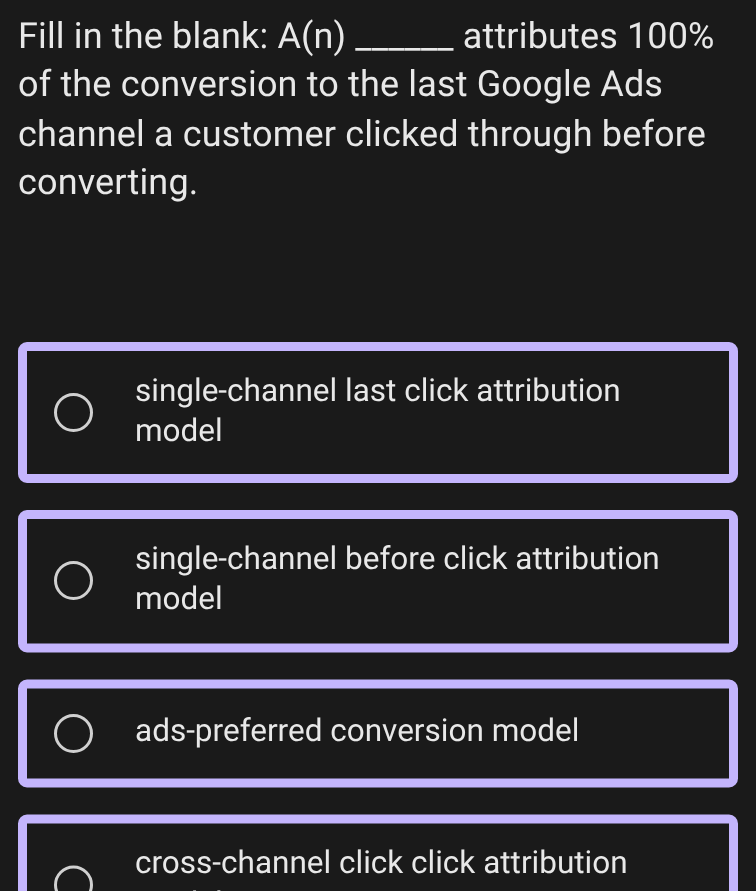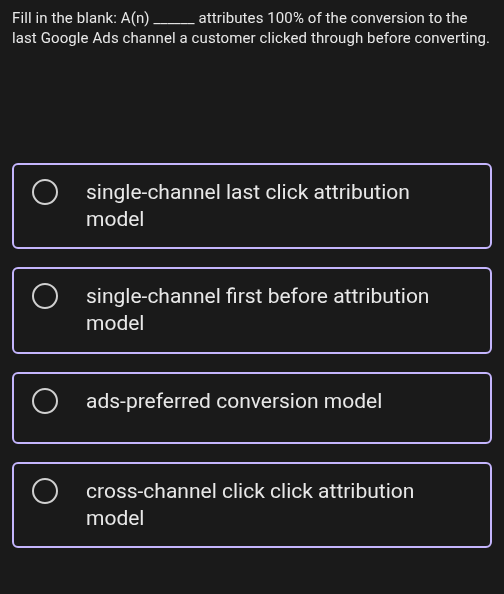--- a/index.html
+++ b/index.html
@@ -6,34 +6,35 @@
     body {
       background: #1a1a1a;
       width: 504px;
       height: 594px;
       font-family: -apple-system, BlinkMacSystemFont, 'Segoe UI', Roboto, Helvetica, Arial, sans-serif;
       color: #e8e8e8;
       padding: 8px 12px;
       overflow: hidden;
     }
     .question {
-      font-size: 15px;
+      font-size: 24px;
       line-height: 1.35;
       font-weight: 400;
       letter-spacing: 0.1px;
-      margin-bottom: 114px;
+      margin-bottom: 90px;
     }
     .options {
       display: flex;
       flex-direction: column;
       gap: 18px;
     }
     .option {
       display: flex;
-      border: 2px solid #c4b5fd;
+      align-items: center;
+      border: 6px solid #c4b5fd;
       border-radius: 6px;
       padding: 14px 18px;
       cursor: pointer;
       min-height: 72px;
     }
     .radio {
       width: 26px;
       height: 26px;
       border: 2.5px solid #d0d0d0;
       border-radius: 50%;
@@ -52,21 +53,21 @@
 
 <div class="question">Fill in the blank: A(n) ______ attributes 100% of the conversion to the last Google Ads channel a customer clicked through before converting.</div>
 
 <div class="options">
   <div class="option">
     <span class="radio"></span>
     <span class="option-label">single-channel last click attribution model</span>
   </div>
   <div class="option">
     <span class="radio"></span>
-    <span class="option-label">single-channel first before attribution model</span>
+    <span class="option-label">single-channel before click attribution model</span>
   </div>
   <div class="option">
     <span class="radio"></span>
     <span class="option-label">ads-preferred conversion model</span>
   </div>
   <div class="option">
     <span class="radio"></span>
     <span class="option-label">cross-channel click click attribution model</span>
   </div>
 </div>

